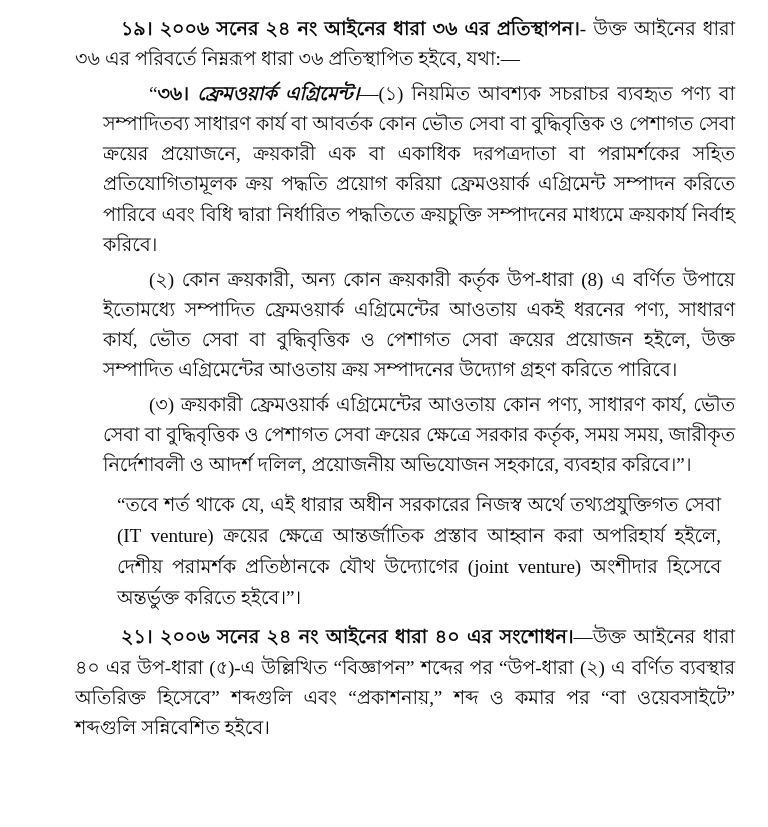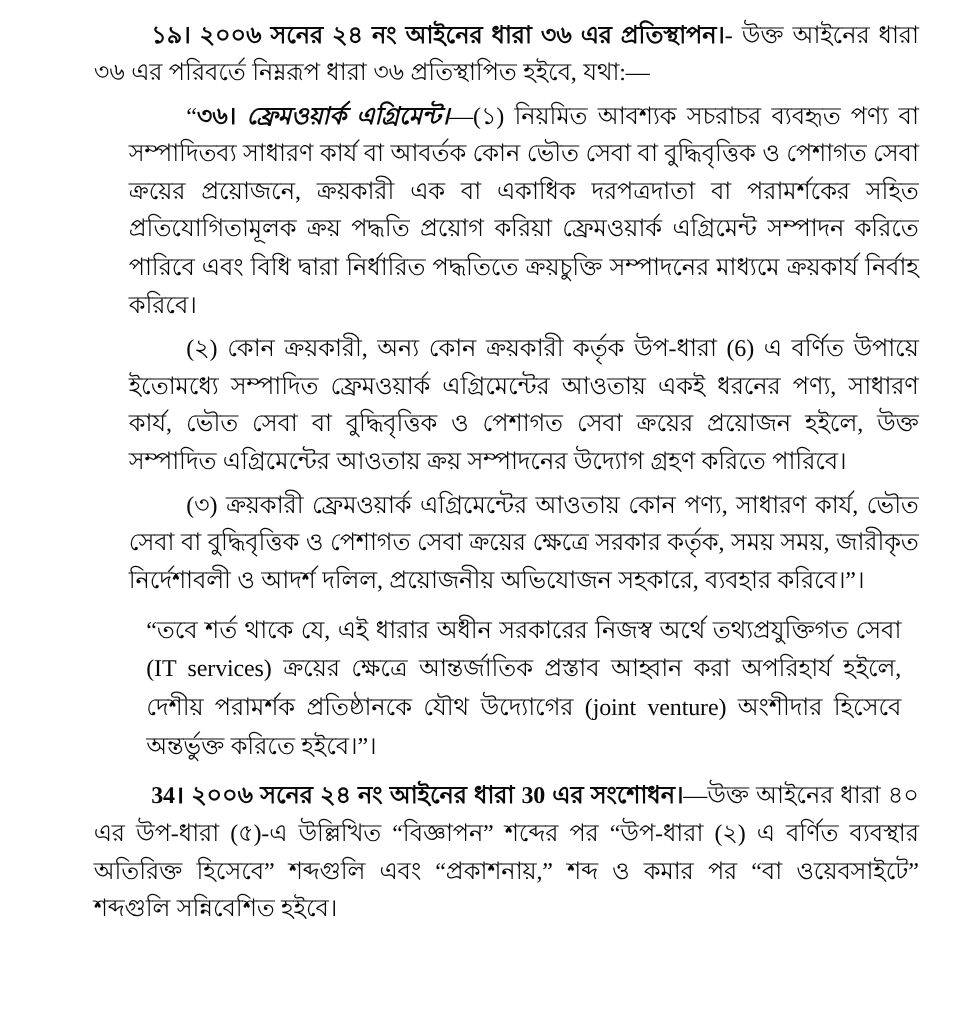--- a/index.html
+++ b/index.html
@@ -82,25 +82,25 @@
 </head>
 <body>
 
 <div class="page">
   <div class="doc-body">
 
     <p class="para first-indent"><span class="sec-num">১৯।</span> <span class="sec-head">২০০৬ সনের ২৪ নং আইনের ধারা ৩৬ এর প্রতিস্থাপন।</span><span>-</span> <span>উক্ত আইনের ধারা ৩৬ এর পরিবর্তে নিম্নরূপ ধারা ৩৬ প্রতিস্থাপিত হইবে, যথা:—</span></p>
 
     <p class="para first-indent"><span>“</span><span class="sec-head">৩৬।</span> <span class="sec-head-italic">ফ্রেমওয়ার্ক এগ্রিমেন্ট।</span><span>—</span><span>(১)</span> <span>নিয়মিত আবশ্যক সচরাচর ব্যবহৃত পণ্য বা সম্পাদিতব্য সাধারণ কার্য বা আবর্তক কোন ভৌত সেবা বা বুদ্ধিবৃত্তিক ও পেশাগত সেবা ক্রয়ের প্রয়োজনে, ক্রয়কারী এক বা একাধিক দরপত্রদাতা বা পরামর্শকের সহিত প্রতিযোগিতামূলক ক্রয় পদ্ধতি প্রয়োগ করিয়া ফ্রেমওয়ার্ক এগ্রিমেন্ট সম্পাদন করিতে পারিবে এবং বিধি দ্বারা নির্ধারিত পদ্ধতিতে ক্রয়চুক্তি সম্পাদনের মাধ্যমে ক্রয়কার্য নির্বাহ করিবে।</span></p>
 
-    <p class="para first-indent"><span>(২)</span> <span>কোন ক্রয়কারী, অন্য কোন ক্রয়কারী কর্তৃক উপ-ধারা (6) এ বর্ণিত উপায়ে ইতোমধ্যে সম্পাদিত ফ্রেমওয়ার্ক এগ্রিমেন্টের আওতায় একই ধরনের পণ্য, সাধারণ কার্য, ভৌত সেবা বা বুদ্ধিবৃত্তিক ও পেশাগত সেবা ক্রয়ের প্রয়োজন হইলে, উক্ত সম্পাদিত এগ্রিমেন্টের আওতায় ক্রয় সম্পাদনের উদ্যোগ গ্রহণ করিতে পারিবে।</span></p>
+    <p class="para first-indent"><span>(২)</span> <span>কোন ক্রয়কারী, অন্য কোন ক্রয়কারী কর্তৃক উপ-ধারা (8) এ বর্ণিত উপায়ে ইতোমধ্যে সম্পাদিত ফ্রেমওয়ার্ক এগ্রিমেন্টের আওতায় একই ধরনের পণ্য, সাধারণ কার্য, ভৌত সেবা বা বুদ্ধিবৃত্তিক ও পেশাগত সেবা ক্রয়ের প্রয়োজন হইলে, উক্ত সম্পাদিত এগ্রিমেন্টের আওতায় ক্রয় সম্পাদনের উদ্যোগ গ্রহণ করিতে পারিবে।</span></p>
 
     <p class="para first-indent"><span>(৩)</span> <span>ক্রয়কারী ফ্রেমওয়ার্ক এগ্রিমেন্টের আওতায় কোন পণ্য, সাধারণ কার্য, ভৌত সেবা বা বুদ্ধিবৃত্তিক ও পেশাগত সেবা ক্রয়ের ক্ষেত্রে সরকার কর্তৃক, সময় সময়, জারীকৃত নির্দেশাবলী ও আদর্শ দলিল, প্রয়োজনীয় অভিযোজন সহকারে, ব্যবহার করিবে।”।</span></p>
 
 
     <div class="quote-block">
-      <p class="para"><span>“তবে শর্ত থাকে যে, এই ধারার অধীন সরকারের নিজস্ব অর্থে তথ্যপ্রযুক্তিগত সেবা (</span><span class="latin">IT services</span><span>) ক্রয়ের ক্ষেত্রে আন্তর্জাতিক প্রস্তাব আহ্বান করা অপরিহার্য হইলে, দেশীয় পরামর্শক প্রতিষ্ঠানকে যৌথ উদ্যোগের (</span><span class="latin">joint venture</span><span>) অংশীদার হিসেবে অন্তর্ভুক্ত করিতে হইবে।”।</span></p>
+      <p class="para"><span>“তবে শর্ত থাকে যে, এই ধারার অধীন সরকারের নিজস্ব অর্থে তথ্যপ্রযুক্তিগত সেবা (</span><span class="latin">IT venture</span><span>) ক্রয়ের ক্ষেত্রে আন্তর্জাতিক প্রস্তাব আহ্বান করা অপরিহার্য হইলে, দেশীয় পরামর্শক প্রতিষ্ঠানকে যৌথ উদ্যোগের (</span><span class="latin">joint venture</span><span>) অংশীদার হিসেবে অন্তর্ভুক্ত করিতে হইবে।”।</span></p>
     </div>
 
-    <p class="para first-indent"><span class="sec-num">34।</span> <span class="sec-head">২০০৬ সনের ২৪ নং আইনের ধারা 30 এর সংশোধন।</span><span>—</span><span>উক্ত আইনের ধারা ৪০ এর উপ-ধারা (৫)-এ উল্লিখিত “বিজ্ঞাপন” শব্দের পর “উপ-ধারা (২) এ বর্ণিত ব্যবস্থার অতিরিক্ত হিসেবে” শব্দগুলি এবং “প্রকাশনায়,” শব্দ ও কমার পর “বা ওয়েবসাইটে” শব্দগুলি সন্নিবেশিত হইবে।</span></p>
+    <p class="para first-indent"><span class="sec-num">২১।</span> <span class="sec-head">২০০৬ সনের ২৪ নং আইনের ধারা ৪০ এর সংশোধন।</span><span>—</span><span>উক্ত আইনের ধারা ৪০ এর উপ-ধারা (৫)-এ উল্লিখিত “বিজ্ঞাপন” শব্দের পর “উপ-ধারা (২) এ বর্ণিত ব্যবস্থার অতিরিক্ত হিসেবে” শব্দগুলি এবং “প্রকাশনায়,” শব্দ ও কমার পর “বা ওয়েবসাইটে” শব্দগুলি সন্নিবেশিত হইবে।</span></p>
 
   </div>
 </div>
 
 </body></html>

